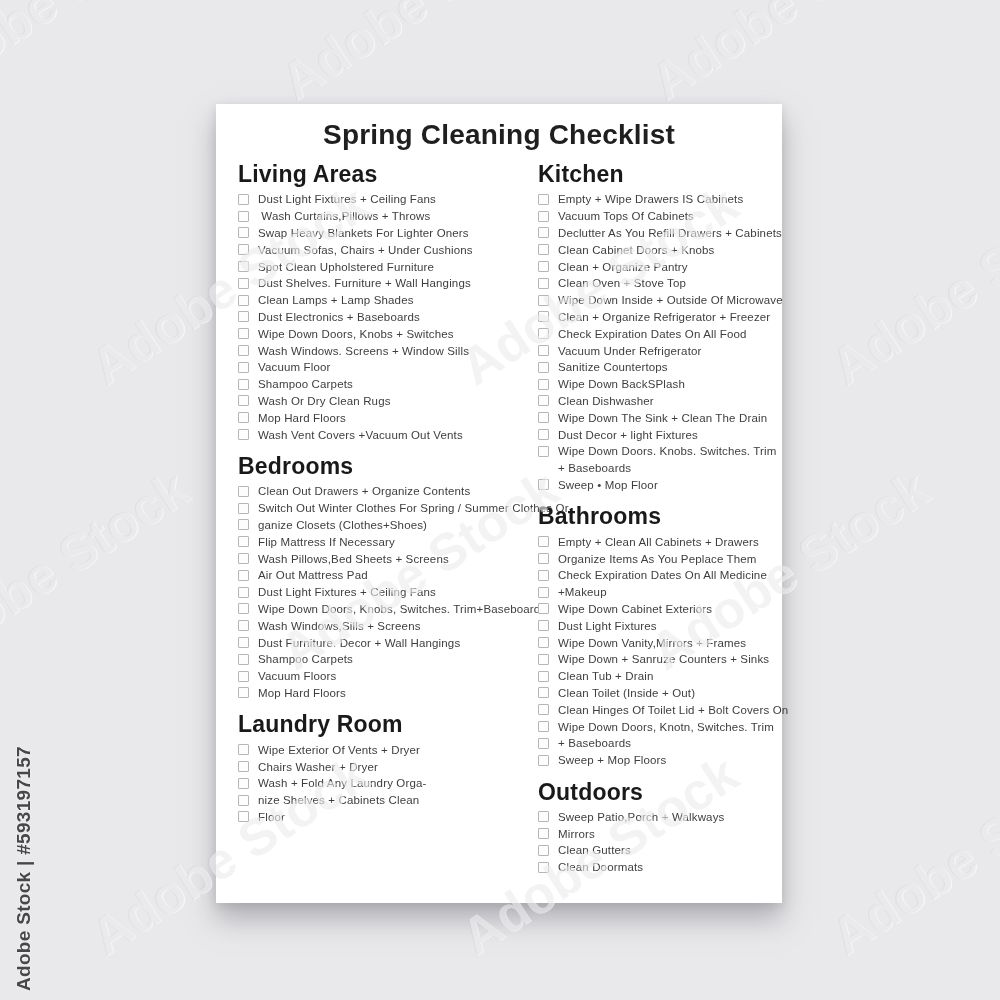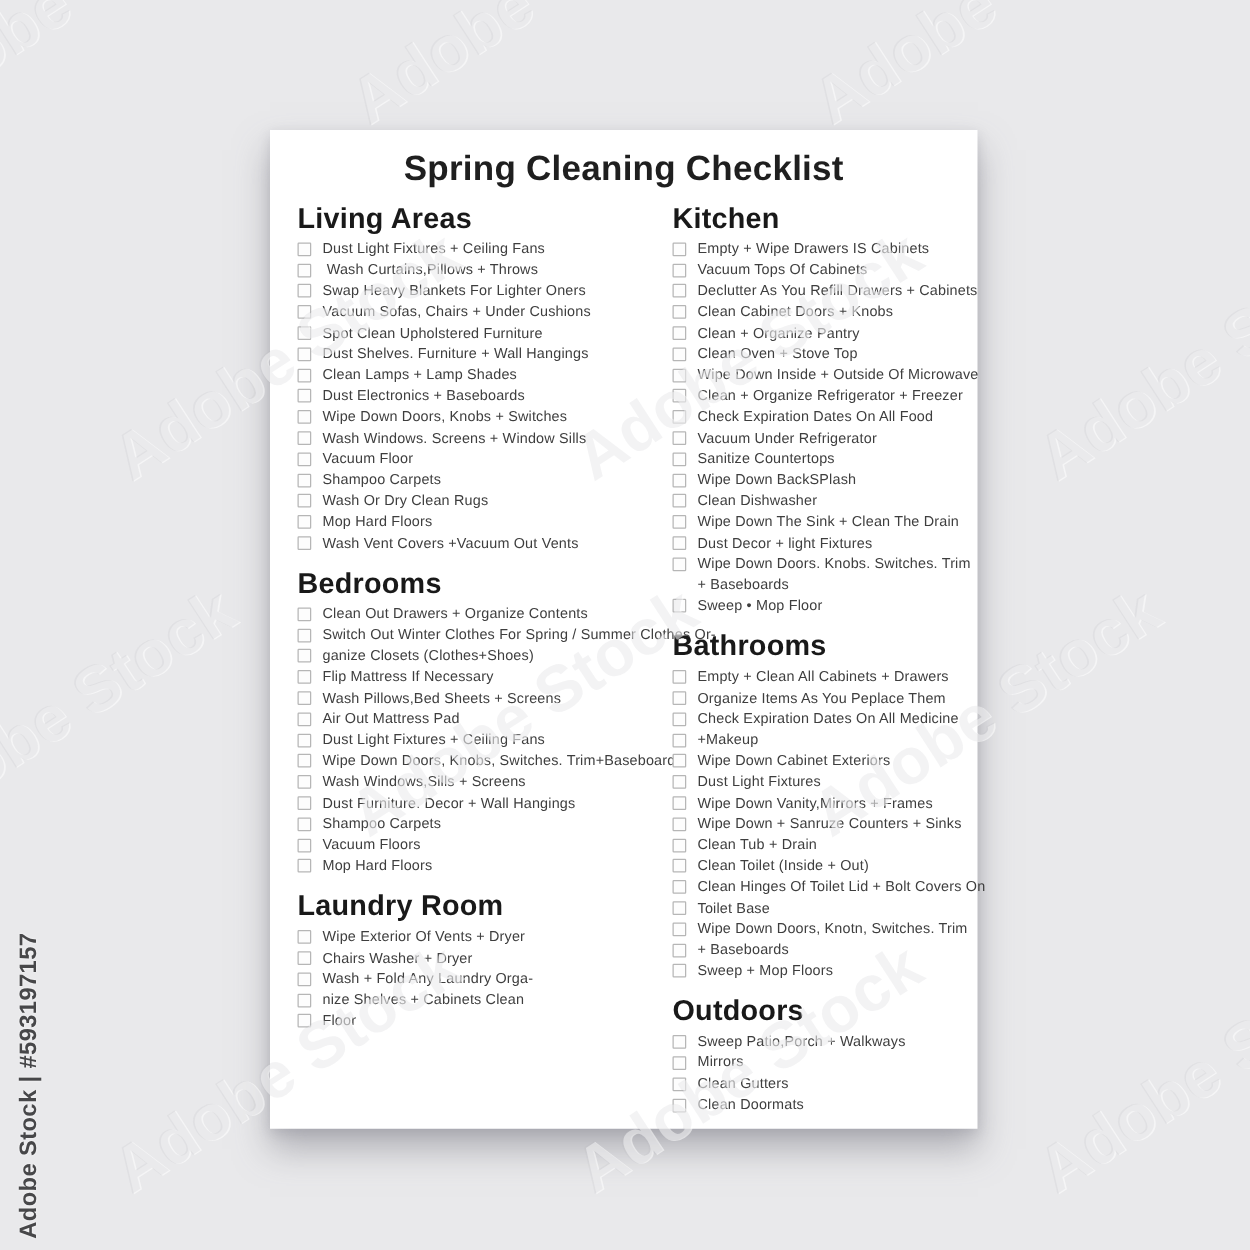--- a/index.html
+++ b/index.html
@@ -365,24 +365,20 @@
                 <span class="checkbox"></span>
                 <span class="item-label">Clean Tub + Drain</span>
               </div>
               <div class="item-row">
                 <span class="checkbox"></span>
                 <span class="item-label">Clean Toilet (Inside + Out)</span>
               </div>
               <div class="item-row">
                 <span class="checkbox"></span>
                 <span class="item-label">Clean Hinges Of Toilet Lid + Bolt Covers On</span>
-              </div>
-              <div class="item-row">
-                <span class="checkbox"></span>
-                <span class="item-label">Toilet Base</span>
               </div>
               <div class="item-row">
                 <span class="checkbox"></span>
                 <span class="item-label">Wipe Down Doors, Knotn, Switches. Trim</span>
               </div>
               <div class="item-row">
                 <span class="checkbox"></span>
                 <span class="item-label">+ Baseboards</span>
               </div>
               <div class="item-row">

